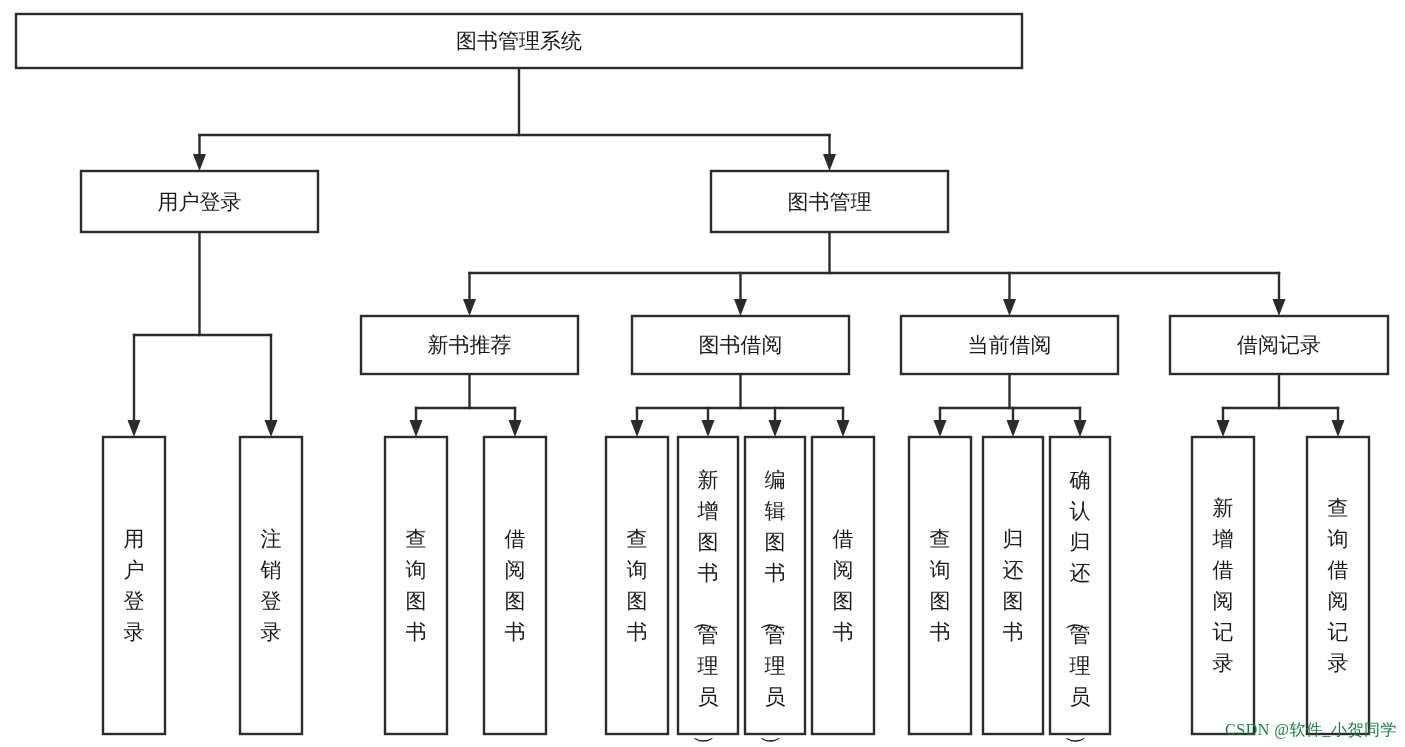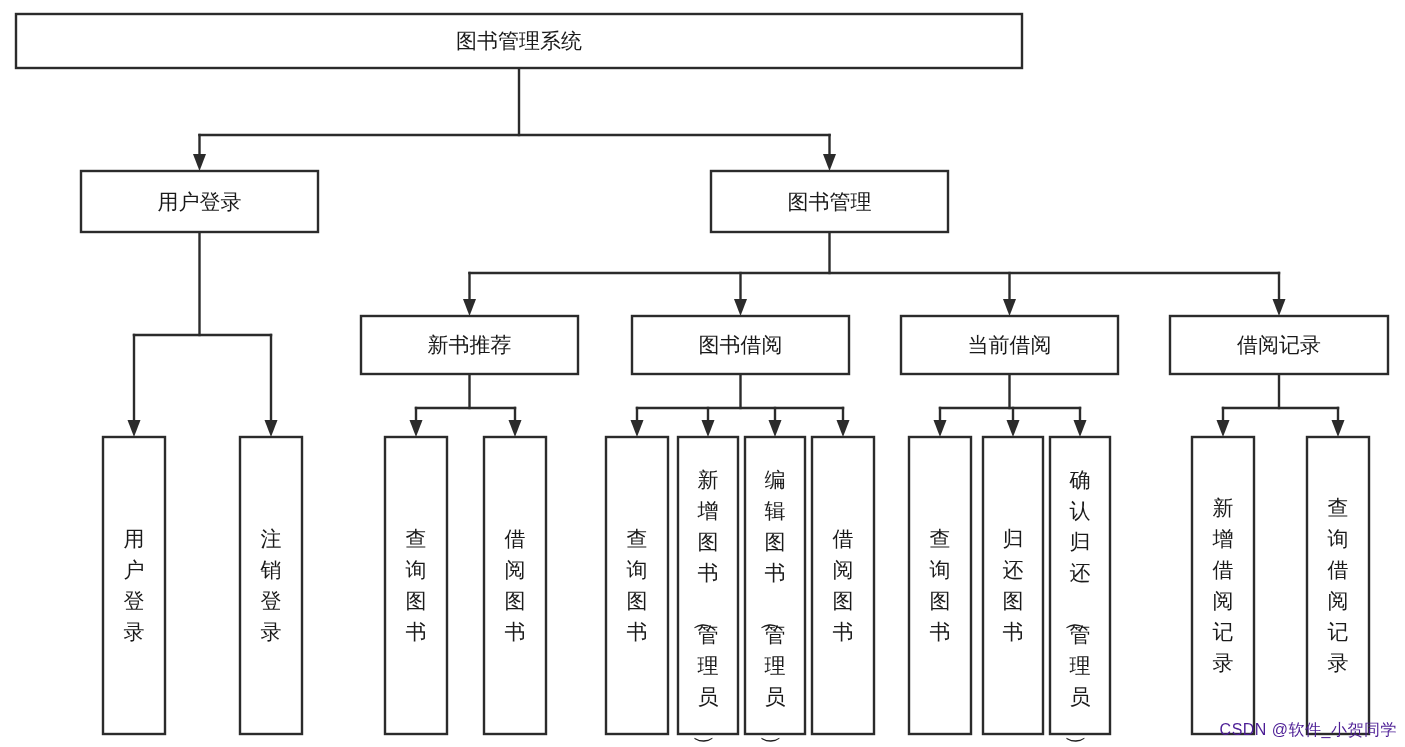--- a/index.html
+++ b/index.html
@@ -48,23 +48,23 @@
   .node-label-v {
     font-family: "DejaVu Sans", "Liberation Sans", sans-serif;
     font-size: 21px;
     fill: #1a1a1a;
     text-anchor: middle;
   }
   .watermark {
     position: absolute;
     right: 8px;
     bottom: 6px;
-    font-family: Liberation Sans, sans-serif;
+    font-family: Liberation Serif, serif;
     font-size: 16px;
-    color: #4c1d95;
+    color: #15803d;
     letter-spacing: 0.5px;
     white-space: nowrap;
     user-select: none;
   }
 </style>
 </head>
 <body>
 
 <div id="diagram-root">
   <svg id="diagram-svg" width="1405" height="747" viewBox="0 0 1405 747" xmlns="http://www.w3.org/2000/svg">

